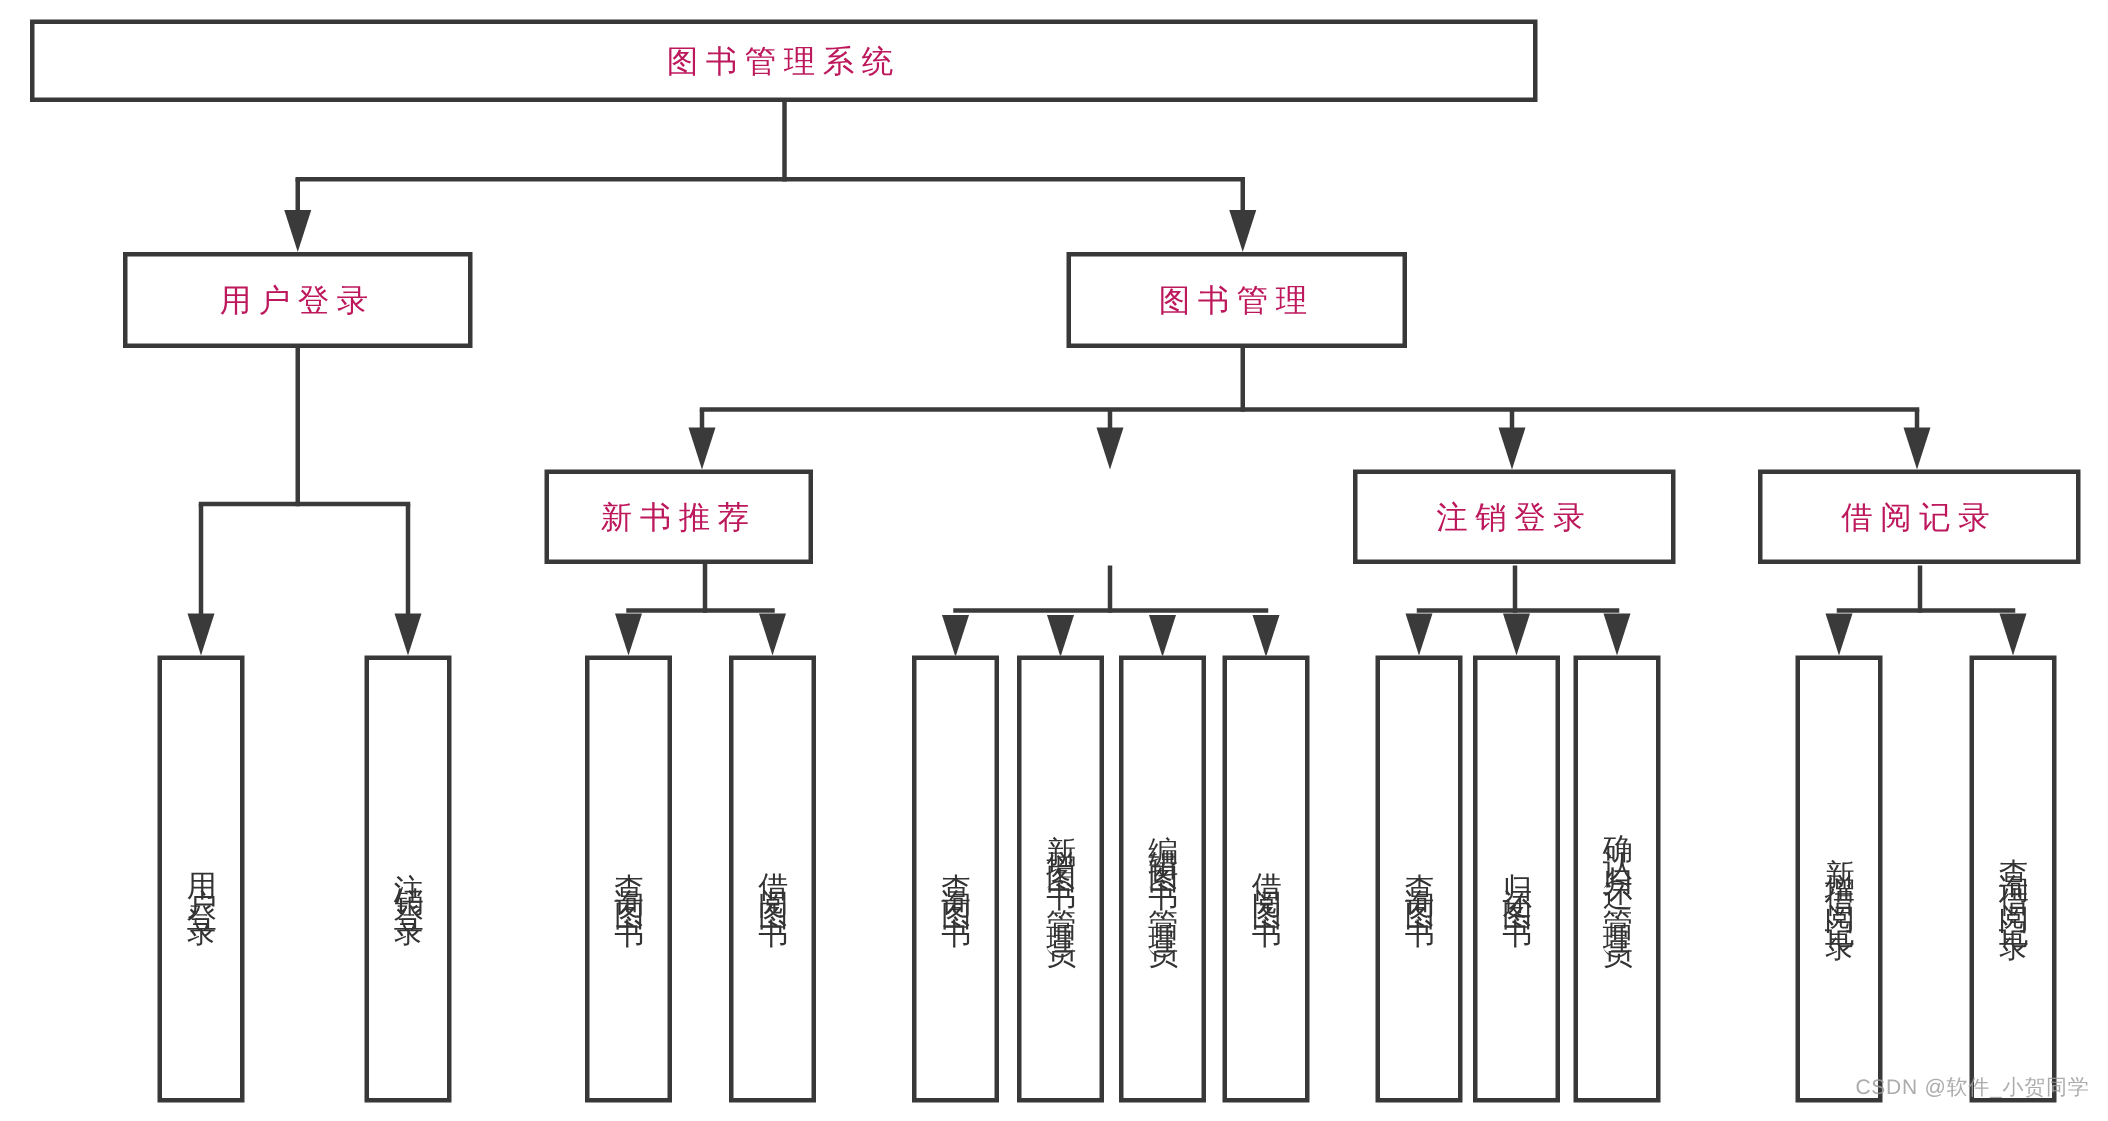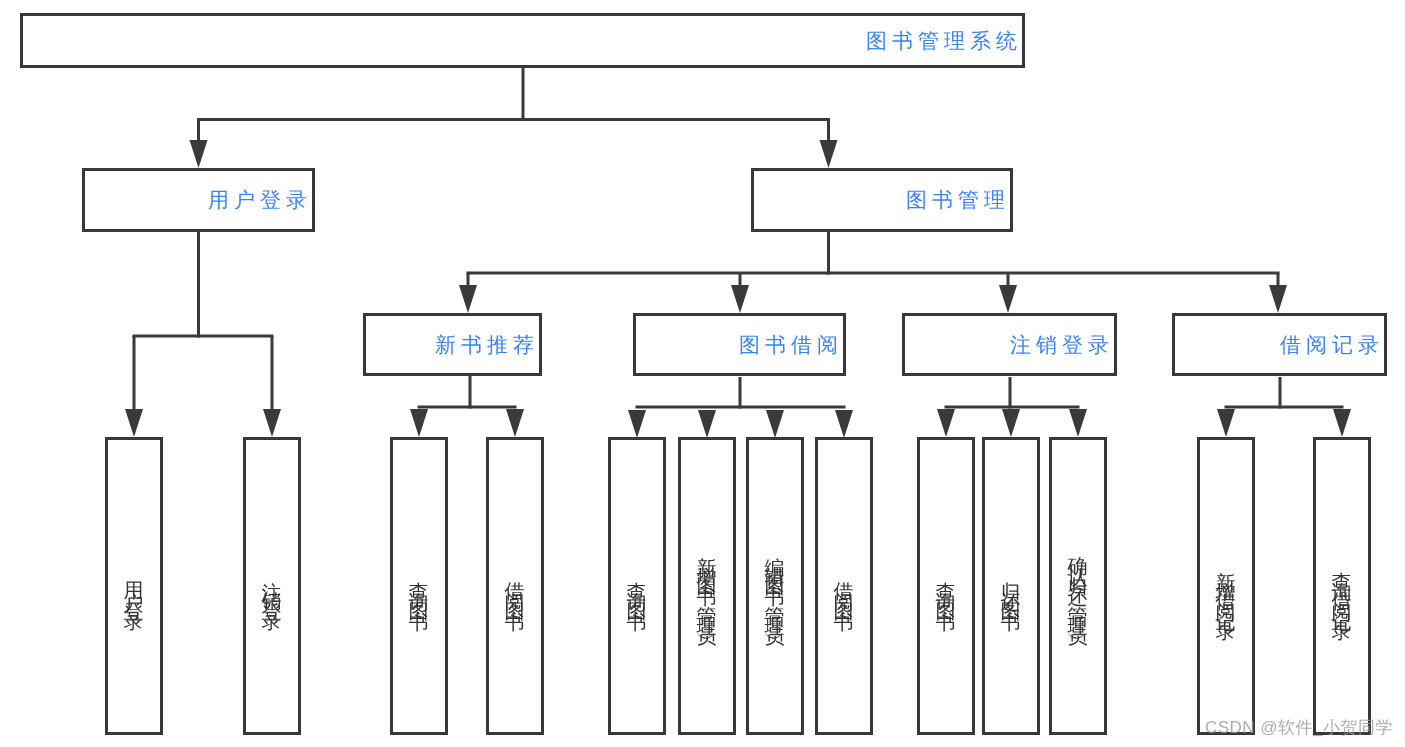--- a/index.html
+++ b/index.html
@@ -19,22 +19,22 @@
   }
   #wires path { stroke: #3a3a3a; stroke-width: 3; fill: none; }
   #wires polygon { fill: #3a3a3a; stroke: none; }
   .hbox {
     position: absolute;
     box-sizing: border-box;
     background: #ffffff;
     border: 3px solid #383838;
     display: flex;
     align-items: center;
-    justify-content: flex-end;
-    color: #3b82f6;
+    justify-content: center;
+    color: #be185d;
     font-size: 21px;
     letter-spacing: 5px;
     white-space: nowrap;
     z-index: 2;
   }
   .vbox {
     position: absolute;
     top: 437px;
     width: 58px;
     height: 298px;
@@ -51,21 +51,21 @@
     text-orientation: mixed;
     font-size: 20px;
     letter-spacing: 10px;
     color: #333333;
     line-height: 1;
   }
   #watermark {
     position: absolute;
     top: 716px;
     right: 12px;
-    font-size: 17px;
+    font-size: 14px;
     letter-spacing: 0.5px;
     color: #9e9e9e;
     opacity: 0.85;
     z-index: 4;
     white-space: nowrap;
   }
 </style>
 </head>
 <body>
 
@@ -125,29 +125,26 @@
     </g>
   </svg>
 
   <div class="hbox" style="left:20px; top:13px; width:1005px; height:55px;">
     <span>图书管理系统</span>
   </div>
 
   <div class="hbox" style="left:82px; top:168px; width:233px; height:64px;">
     <span>用户登录</span>
   </div>
-  <div class="hbox" style="left:711px; top:168px; width:262px; height:64px;margin-left:40px;">
+  <div class="hbox" style="left:711px; top:168px; width:227px; height:64px;">
     <span>图书管理</span>
   </div>
 
   <div class="hbox" style="left:363px; top:313px; width:179px; height:63px;">
     <span>新书推荐</span>
-  </div>
-  <div class="hbox" style="left:633px; top:313px; width:213px; height:63px;">
-    <span>图书借阅</span>
   </div>
   <div class="hbox" style="left:902px; top:313px; width:215px; height:63px;">
     <span>注销登录</span>
   </div>
   <div class="hbox" style="left:1172px; top:313px; width:215px; height:63px;">
     <span>借阅记录</span>
   </div>
 
   <div class="vbox" style="left:105px;">
     <span>用户登录</span>

